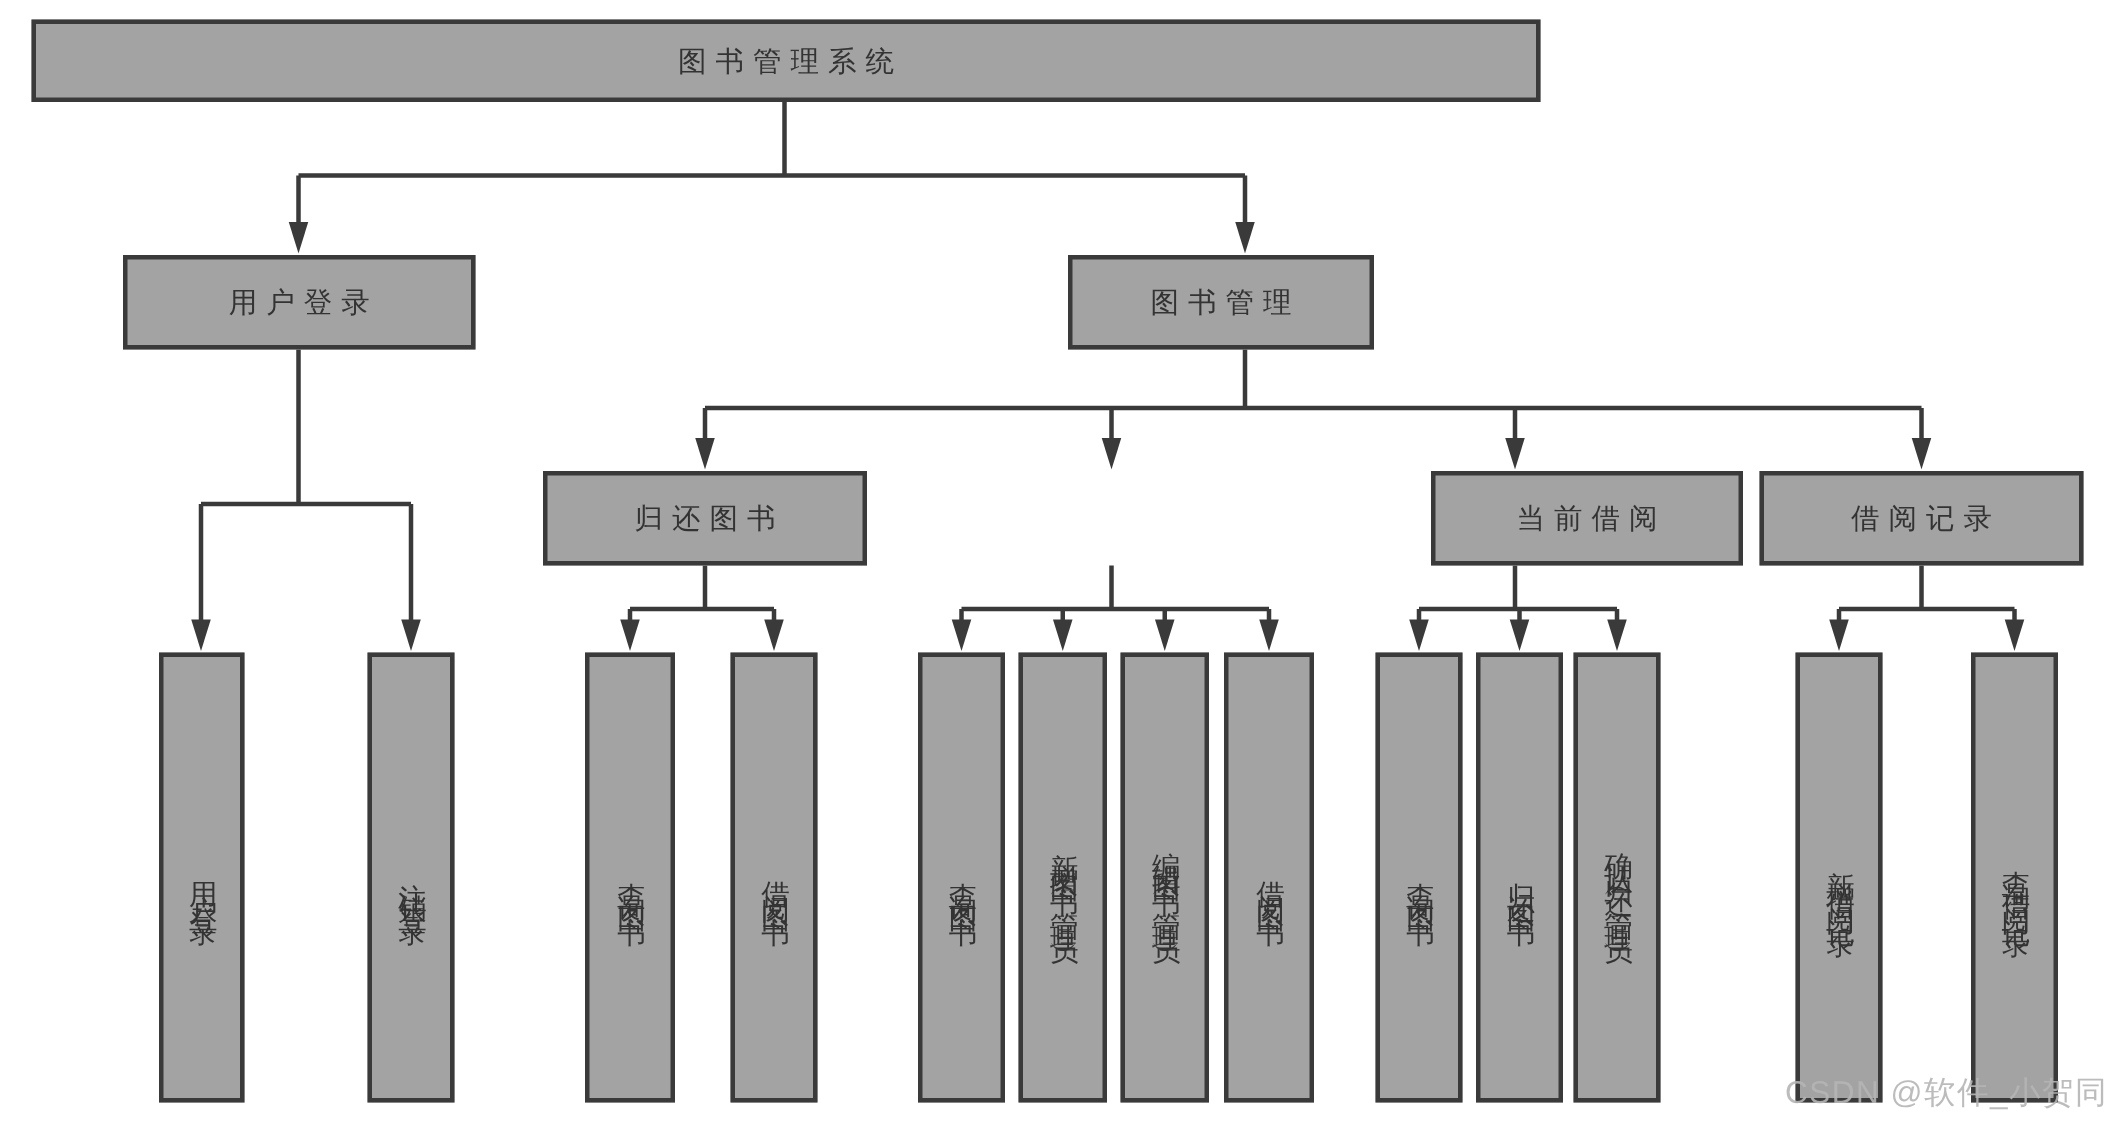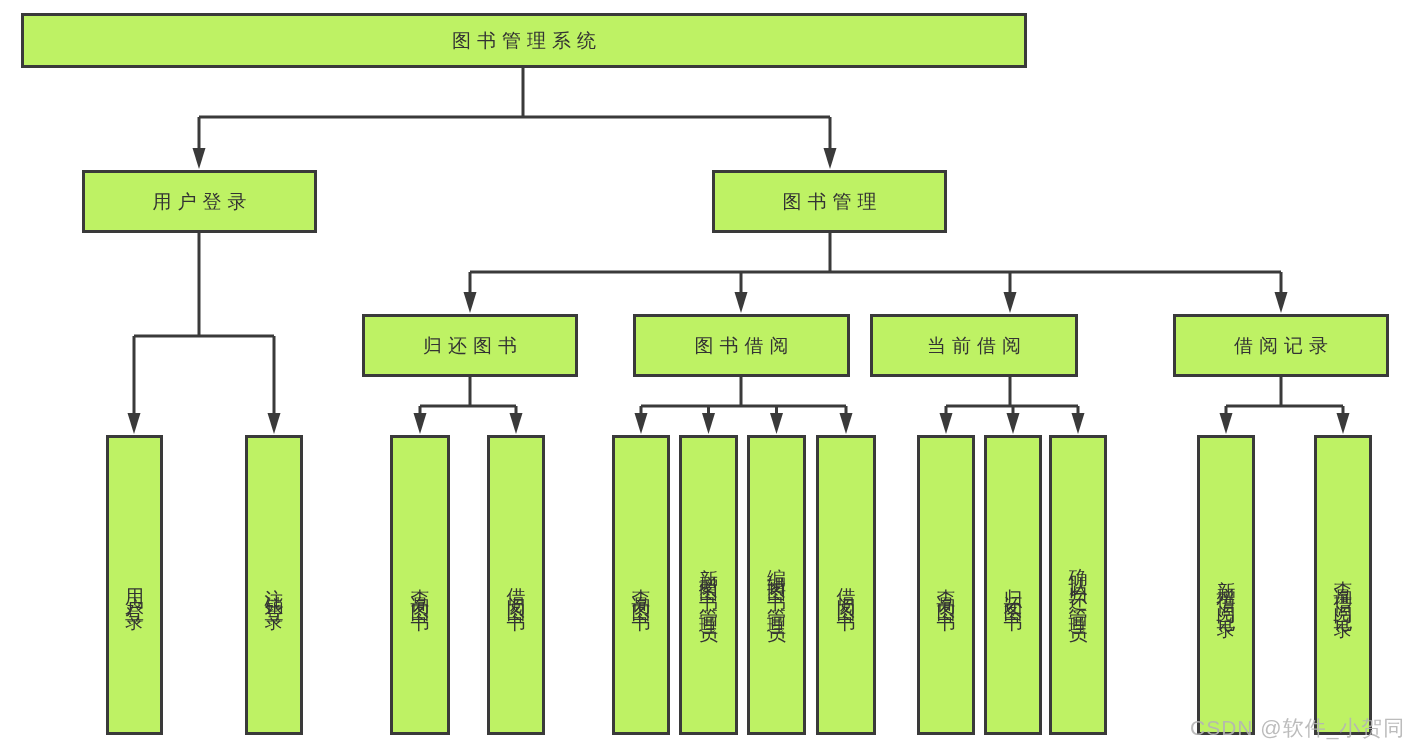--- a/index.html
+++ b/index.html
@@ -18,26 +18,27 @@
   #connectors {
     position: absolute;
     left: 0;
     top: 0;
     z-index: 1;
   }
   .box {
     position: absolute;
     box-sizing: border-box;
     border: 3px solid #3a3a3a;
-    background: #bef264;
+    background: #a3a3a3;
     display: flex;
     align-items: center;
     justify-content: center;
     color: #333333;
     z-index: 2;
+    font-family: Liberation Mono, monospace;
   }
   .h-box {
     font-size: 19px;
     letter-spacing: 6px;
     padding-left: 6px; 
     white-space: nowrap;
   }
   .v-box {
     writing-mode: vertical-rl;
     text-orientation: mixed;
@@ -99,25 +100,24 @@
       <polygon points="1006.5,413 1019.5,413 1013,434"></polygon>
       <polygon points="1071.5,413 1084.5,413 1078,434"></polygon>
       <polygon points="1219.5,413 1232.5,413 1226,434"></polygon>
       <polygon points="1336.5,413 1349.5,413 1343,434"></polygon>
     </g>
   </svg>
 
   <div class="box h-box" style="left:21px; top:13px; width:1006px; height:55px;">图书管理系统</div>
 
   <div class="box h-box" style="left:82px; top:170px; width:235px; height:63px;">用户登录</div>
-  <div class="box h-box" style="left:712px; top:170px; width:235px; height:63px;">图书管理</div>
+  <div class="box h-box" style="left:712px; top:170px; width:204px; height:63px;">图书管理</div>
 
   <div class="box h-box" style="left:362px; top:314px; width:216px; height:63px;">归还图书</div>
-  <div class="box h-box" style="left:633px; top:314px; width:217px; height:63px;">图书借阅</div>
-  <div class="box h-box" style="left:870px; top:314px; width:208px; height:63px;">当前借阅</div>
+  <div class="box h-box" style="left:954px; top:314px; width:208px; height:63px;">当前借阅</div>
   <div class="box h-box" style="left:1173px; top:314px; width:216px; height:63px;">借阅记录</div>
 
   <div class="box v-box" style="left:106px; top:435px; width:57px; height:300px;">用户登录</div>
   <div class="box v-box" style="left:245px; top:435px; width:58px; height:300px;">注销登录</div>
 
   <div class="box v-box" style="left:390px; top:435px; width:60px; height:300px;">查询图书</div>
   <div class="box v-box" style="left:487px; top:435px; width:58px; height:300px;">借阅图书</div>
 
   <div class="box v-box" style="left:612px; top:435px; width:58px; height:300px;">查询图书</div>
   <div class="box v-box" style="left:679px; top:435px; width:59px; height:300px;">新增图书（管理员）</div>

